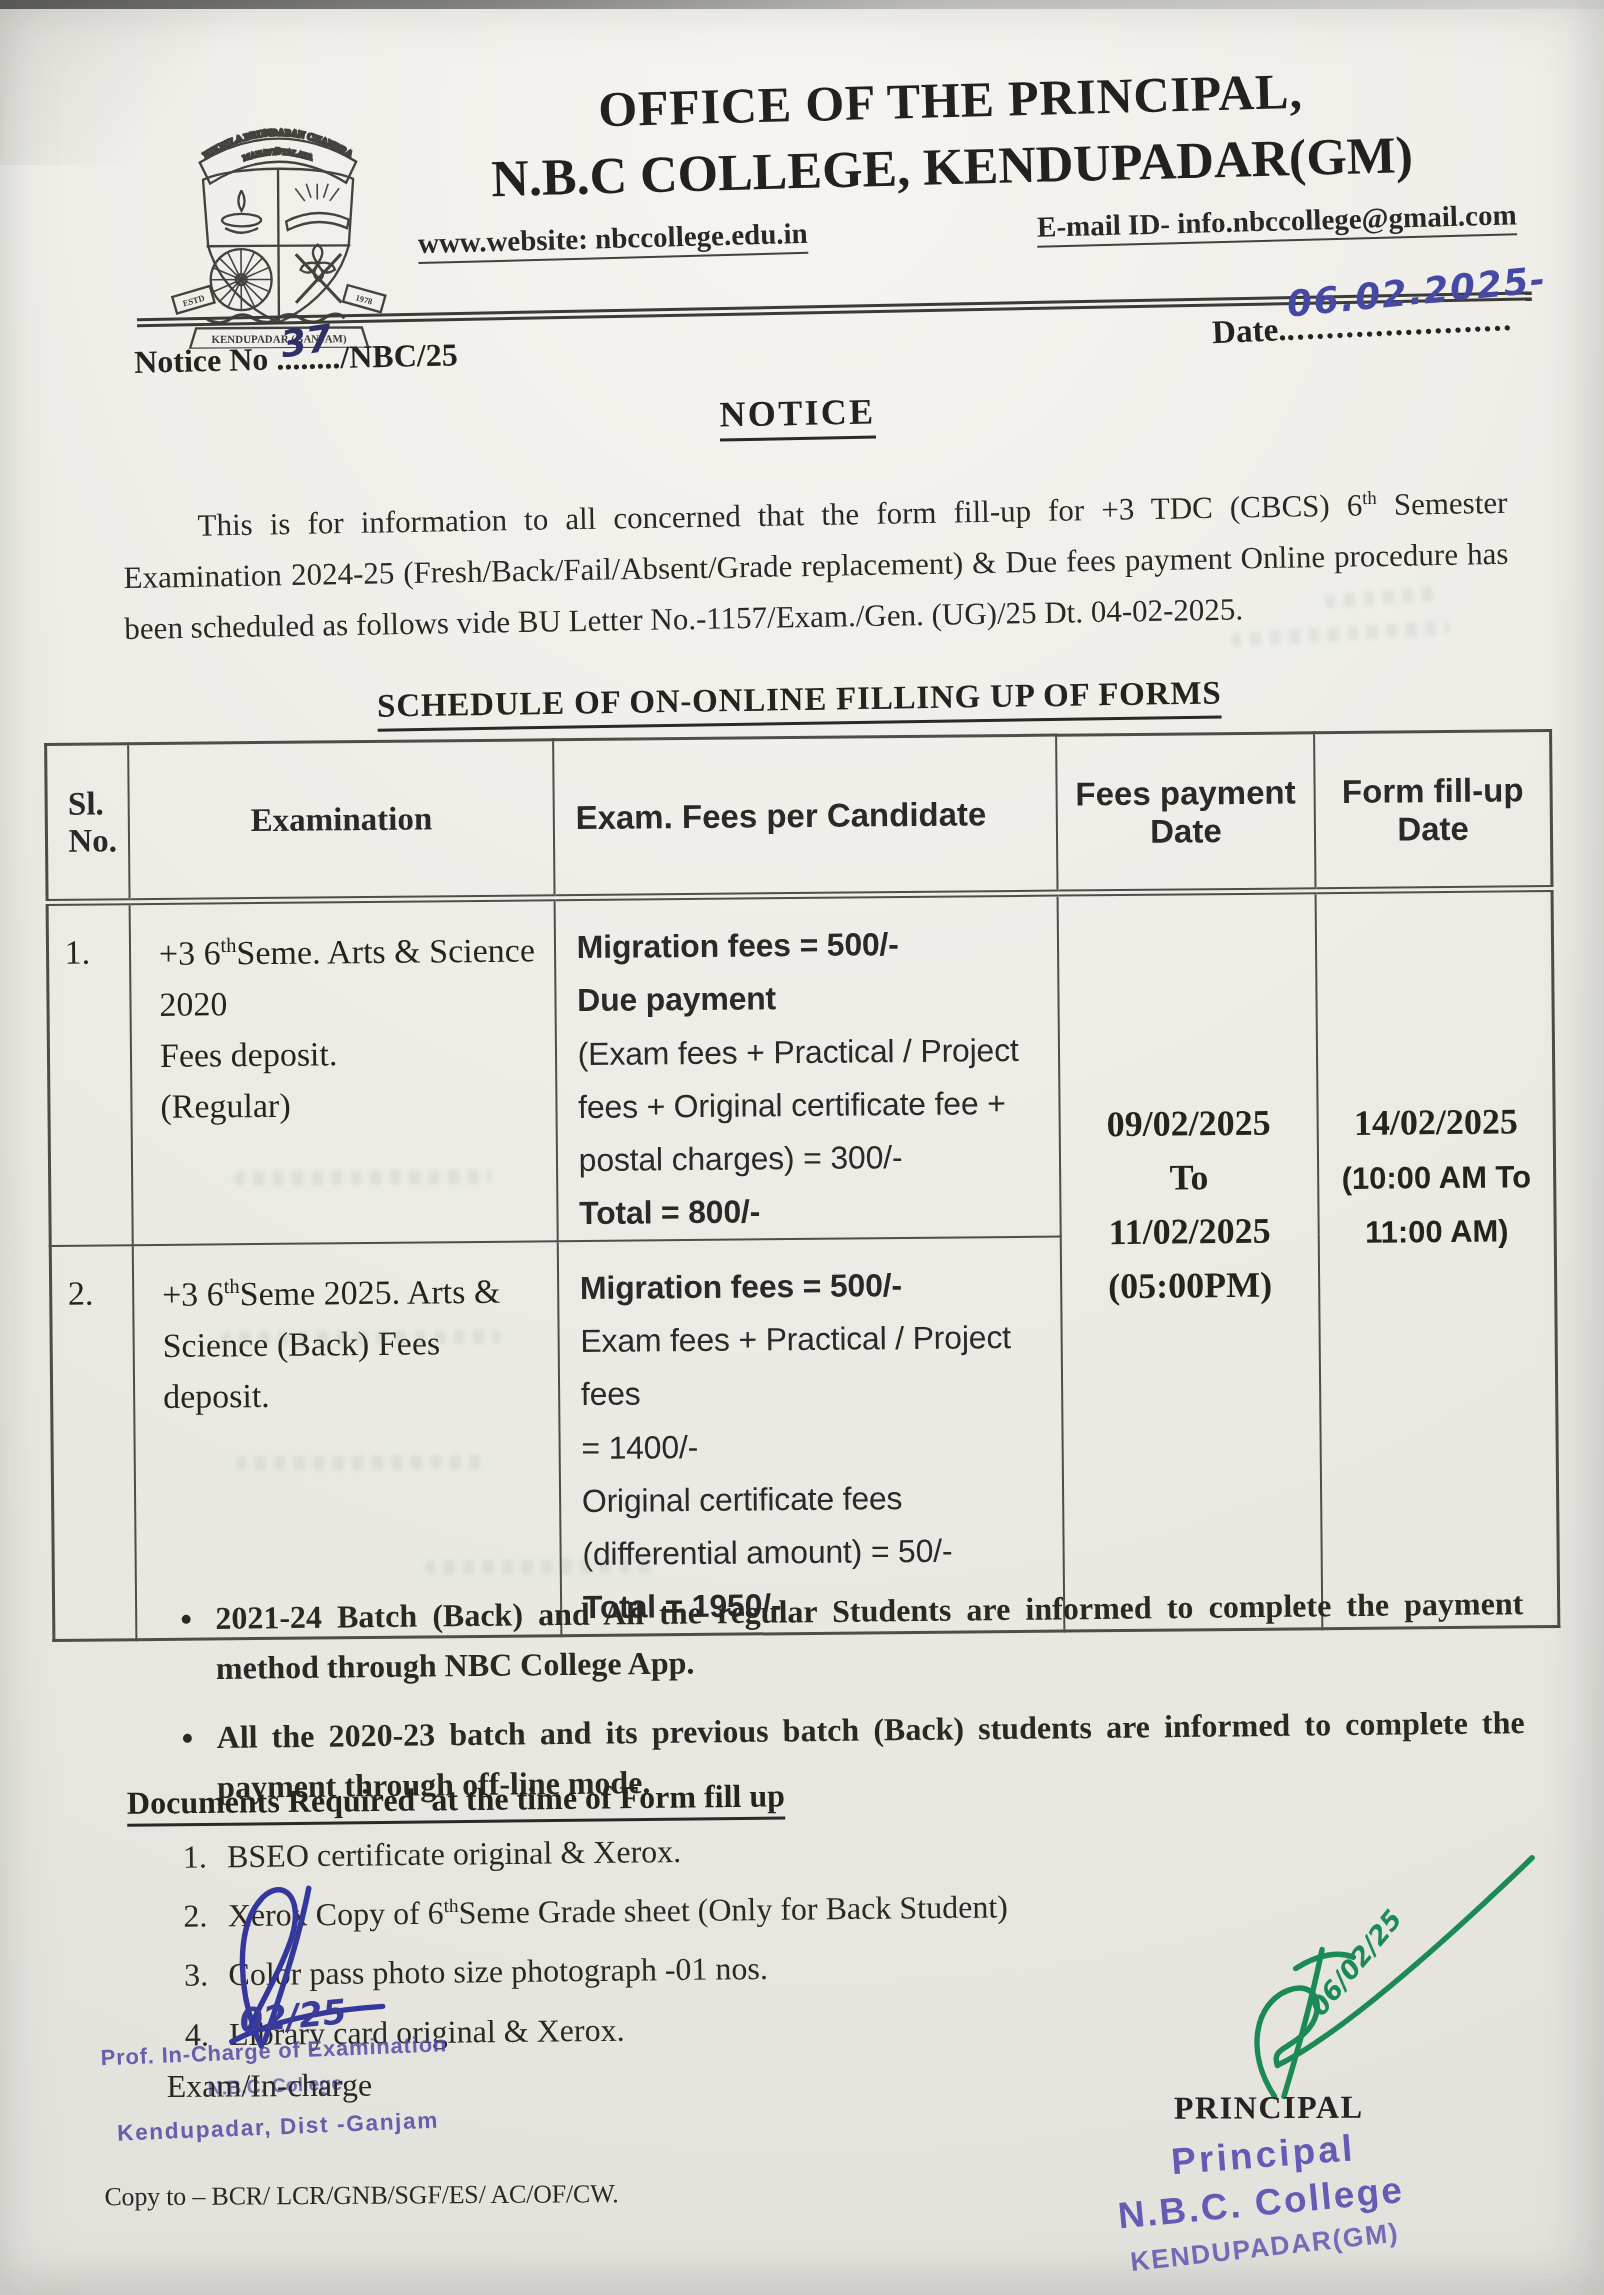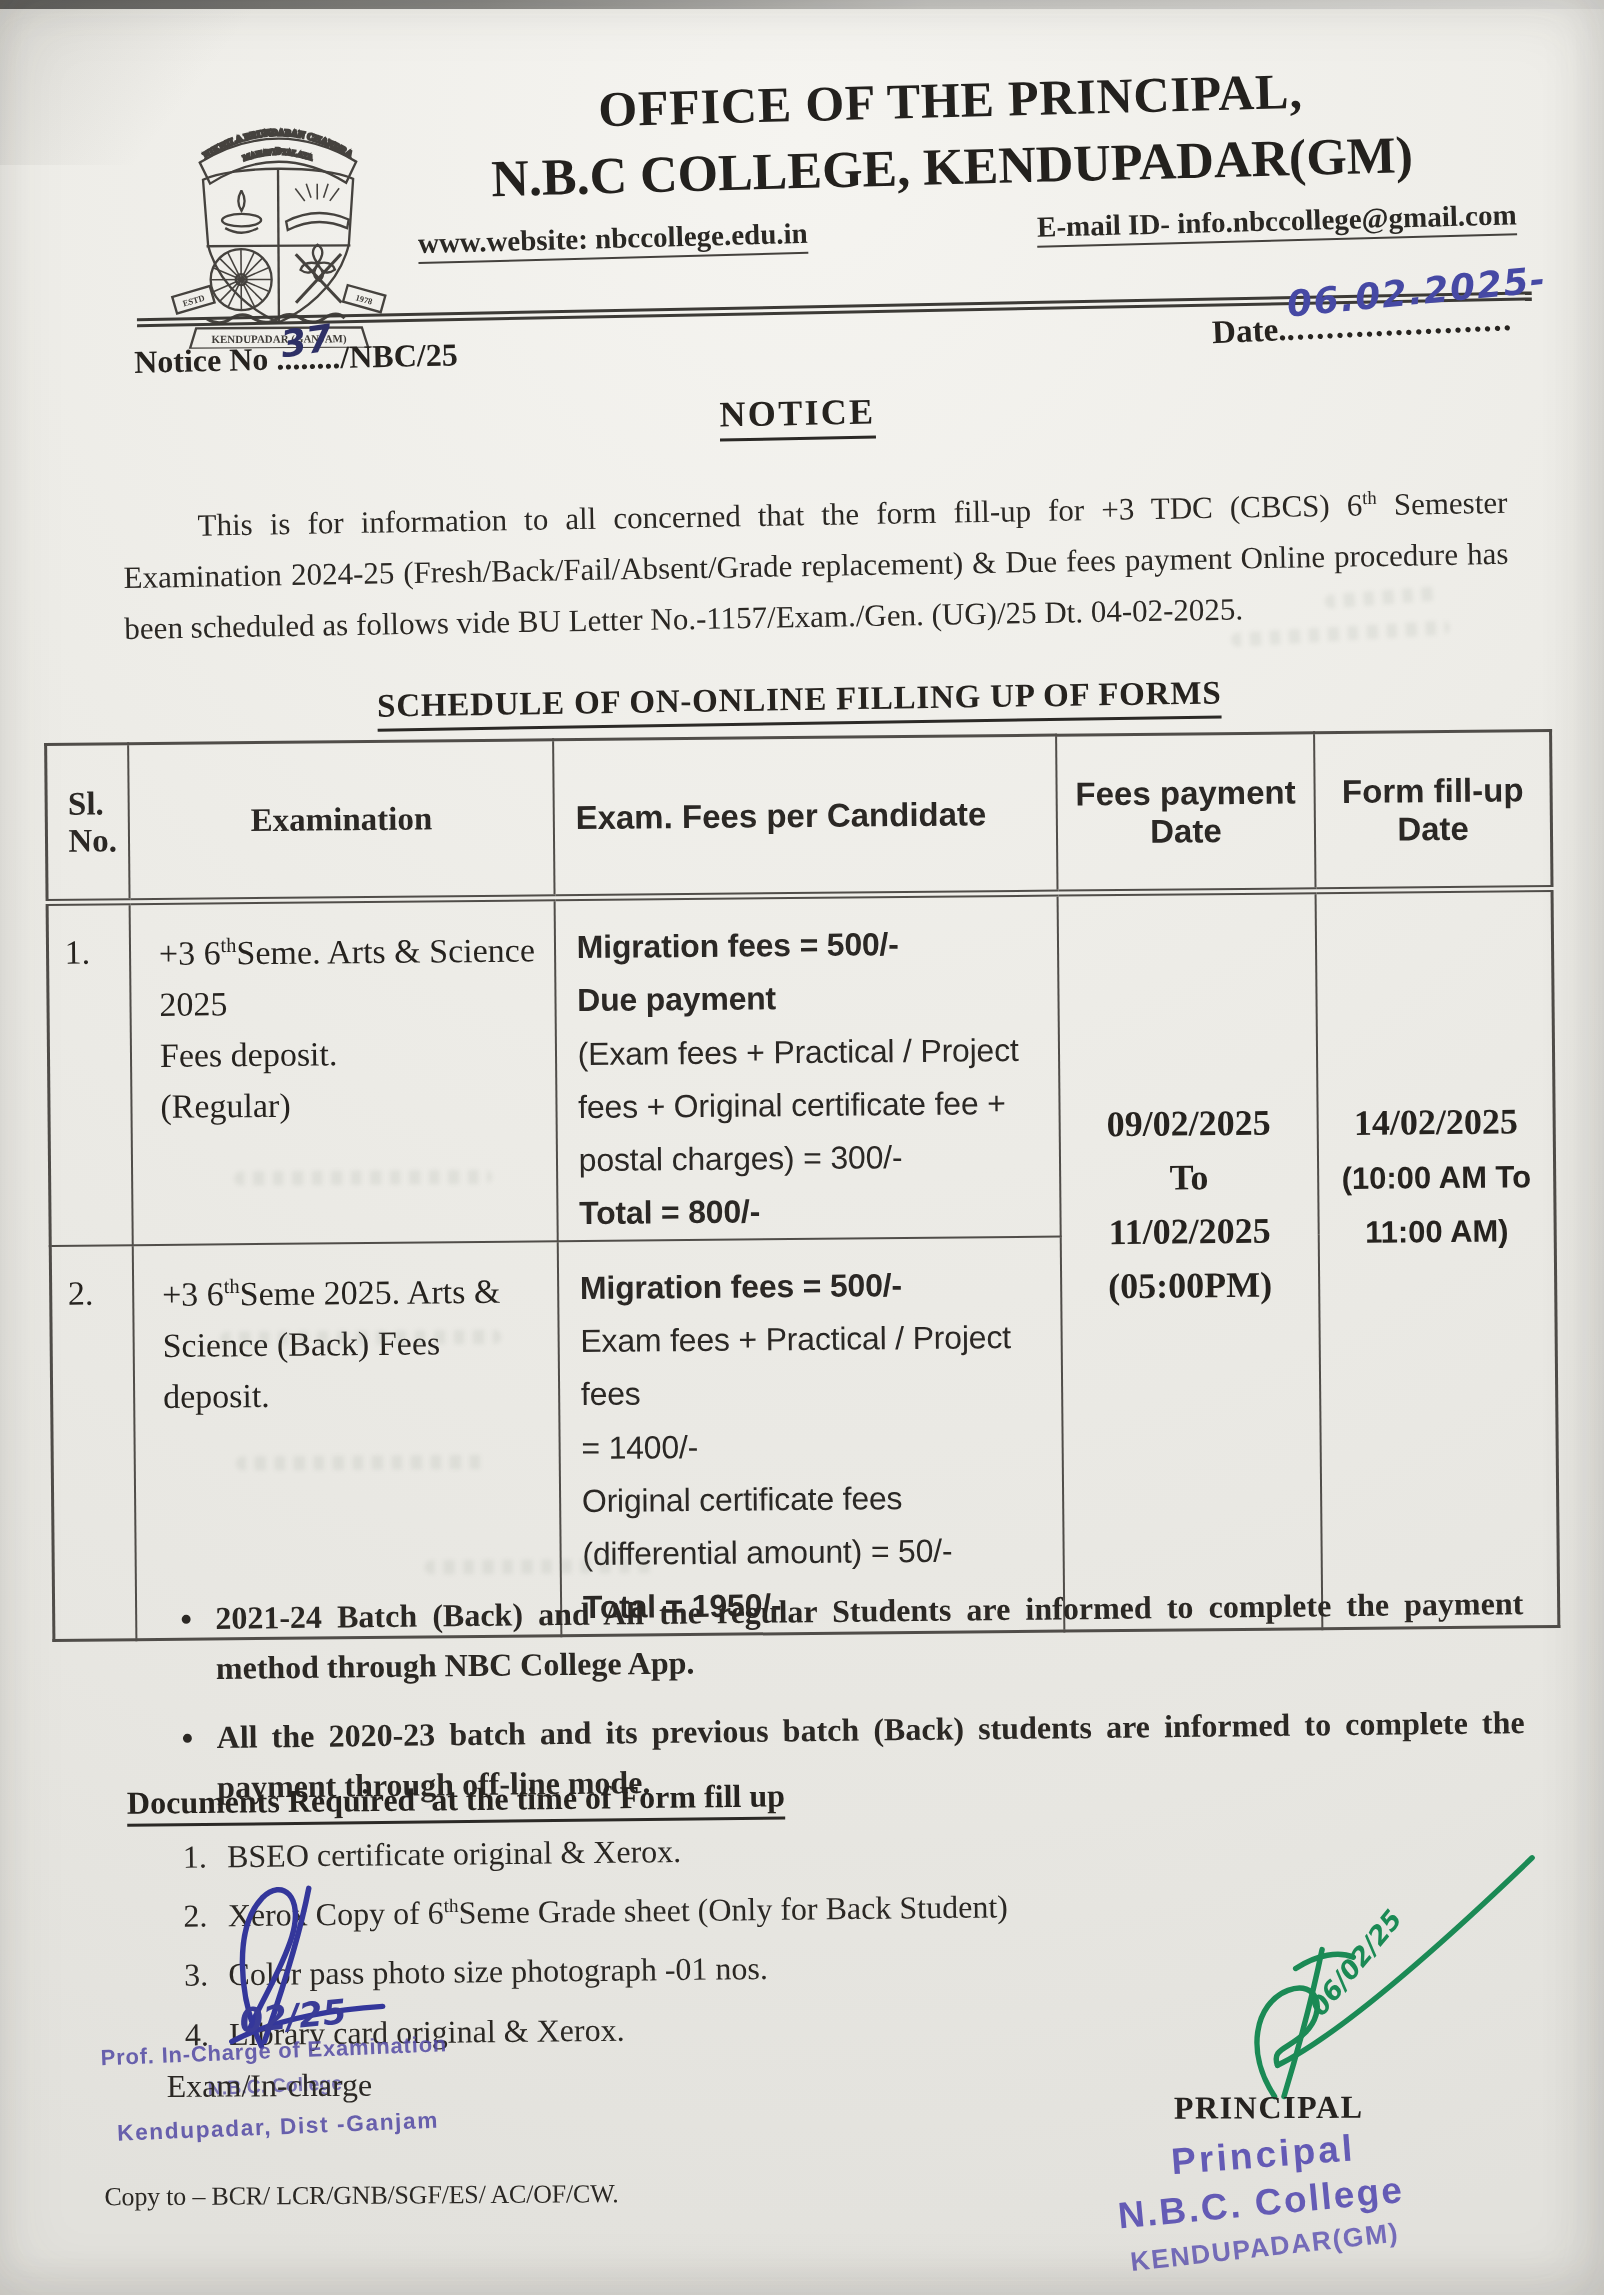--- a/index.html
+++ b/index.html
@@ -213,21 +213,21 @@
             <th class="th-sans left">Exam. Fees per Candidate</th>
             <th class="th-sans">Fees payment Date</th>
             <th class="th-sans">Form fill-up Date</th>
           </tr>
         </thead>
         <tbody>
           <tr class="r1">
             <td class="sl">1.</td>
             <td class="exam">
                 <div class="tline"><span>+3 6</span><span class="sup">th</span><span>Seme. Arts &amp; Science</span></div>
-                <div class="tline"><span>2025</span></div>
+                <div class="tline"><span>2020</span></div>
                 <div class="tline"><span>Fees deposit.</span></div>
                 <div class="tline"><span>(Regular)</span></div>
               </td>
             <td class="fees">
                 <div class="tline"><span class="bold">Migration fees = 500/-</span></div>
                 <div class="tline"><span class="bold">Due payment</span></div>
                 <div class="tline"><span>(Exam fees + Practical / Project</span></div>
                 <div class="tline"><span>fees +  Original certificate fee +</span></div>
                 <div class="tline"><span>postal charges) = 300/-</span></div>
                 <div class="tline"><span class="bold">Total = 800/-</span></div>

